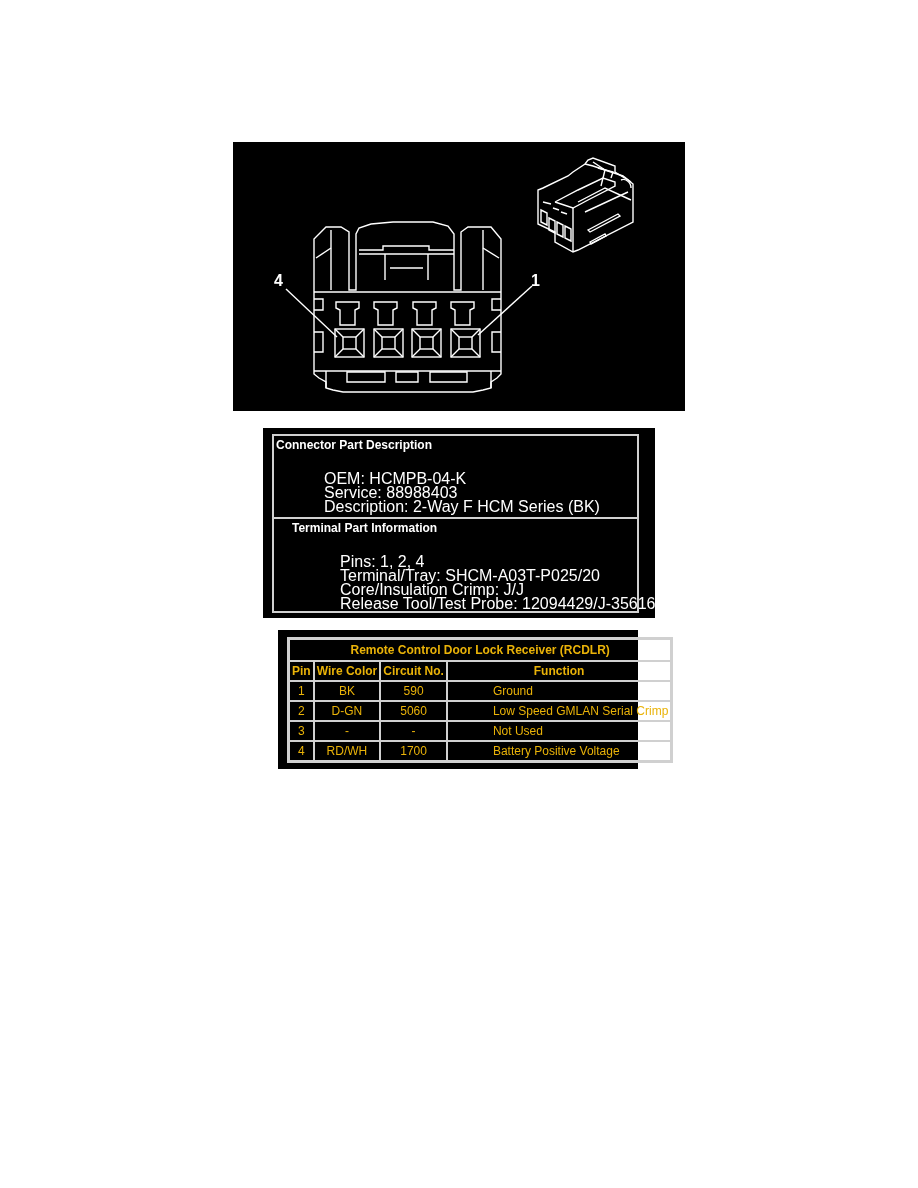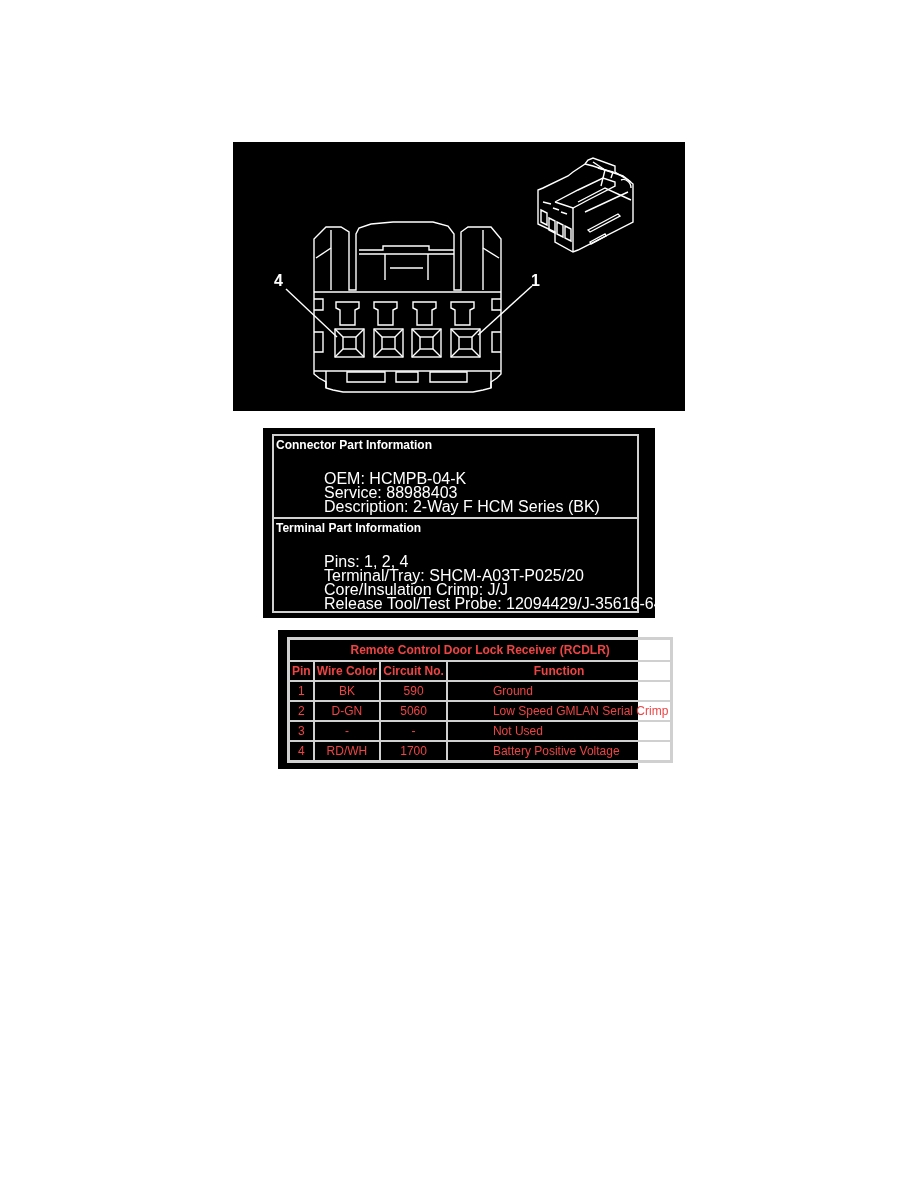--- a/index.html
+++ b/index.html
@@ -16,42 +16,42 @@
   .info-box {
     position: absolute; left: 263px; top: 428px; width: 392px; height: 190px;
     background: #000000; box-sizing: border-box;
   }
   .info-inner {
     position: absolute; left: 9px; top: 6px; right: 16px; bottom: 5px;
     border: 2px solid #d0d0d0; box-sizing: border-box;
   }
   .info-section { position: relative; box-sizing: border-box; color: #ffffff; }
   .info-section.top { height: 83px; border-bottom: 2px solid #d0d0d0; }
-  .info-section.bottom { height: 120px; }
+  .info-section.bottom { height: 120px; margin-left: 16px; }
   .info-heading {
     position: absolute; left: 2px; top: 2px;
     font-size: 12px; font-weight: bold; color: #ffffff; letter-spacing: 0px;
   }
   .info-lines { position: absolute; left: 50px; }
   .info-section.top .info-lines { top: 36px; }
   .info-section.bottom .info-lines { top: 36px; }
   .info-line { font-size: 16px; line-height: 14px; color: #ffffff; white-space: nowrap; }
 
   .pin-box {
     position: absolute; left: 278px; top: 630px; width: 360px; height: 139px;
     background: #000000;
   }
   table.pins {
     position: absolute; left: 9px; top: 7px; width: 340px;
     border-collapse: separate; border-spacing: 0;
     border: 2px solid #d0d0d0; color: #ffffff;
   }
   table.pins th, table.pins td {
     border: 1px solid #d0d0d0; padding: 0 2px; height: 18px;
-    font-size: 12px; white-space: nowrap; color: #ef4444;
+    font-size: 12px; white-space: nowrap; color: #eab308;
   }
   table.pins th.title { font-weight: bold; text-align: center; height: 20px; }
   table.pins th.col { font-weight: bold; text-align: center; }
   table.pins td.c { text-align: center; }
   table.pins td.l { text-align: left; padding-left: 45px; }
 </style>
 </head>
 <body>
 
 <div class="figure">
@@ -123,21 +123,21 @@
       <path d="M299 144 L245 193"></path>
     </g>
   </svg>
   <div style="position:absolute;left:41px;top:130px;color:#fff;font-size:16px;font-weight:bold;">4</div>
   <div style="position:absolute;left:298px;top:130px;color:#fff;font-size:16px;font-weight:bold;">1</div>
 </div>
 
 <div class="info-box">
   <div class="info-inner">
     <div class="info-section top">
-      <div class="info-heading">Connector Part Information</div>
+      <div class="info-heading">Connector Part Description</div>
       <div class="info-lines">
         <div class="info-line">OEM: HCMPB-04-K</div>
         <div class="info-line">Service: 88988403</div>
         <div class="info-line">Description: 2-Way F HCM Series (BK)</div>
       </div>
     </div>
     <div class="info-section bottom">
       <div class="info-heading">Terminal Part Information</div>
       <div class="info-lines">
         <div class="info-line">Pins: 1, 2, 4</div>

